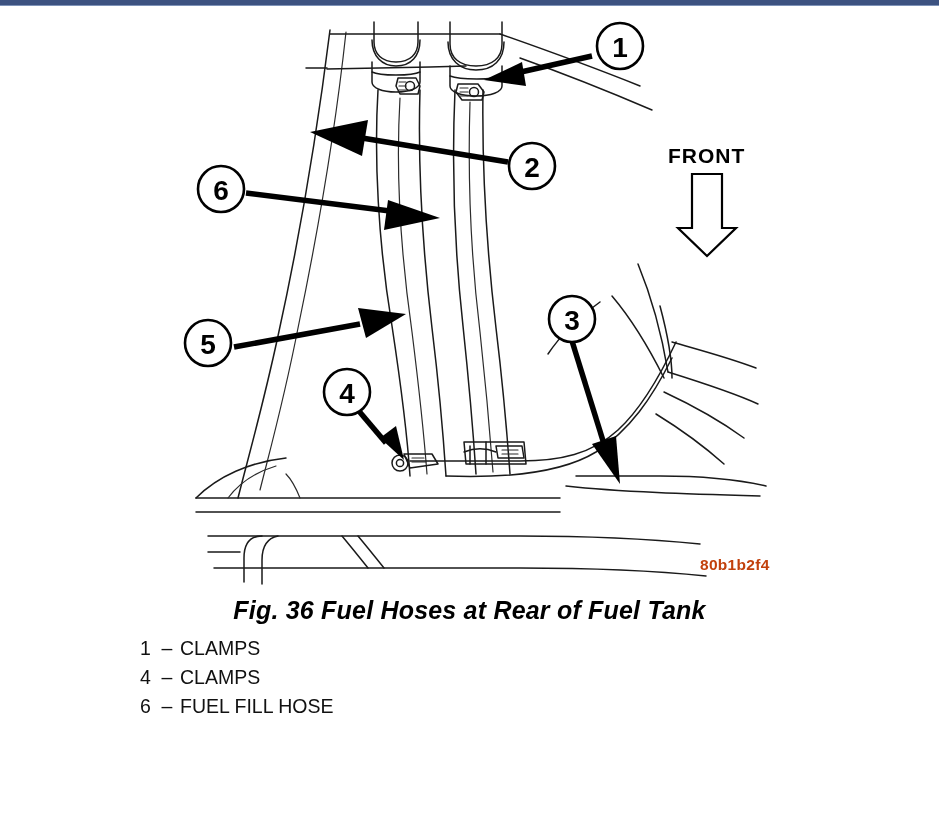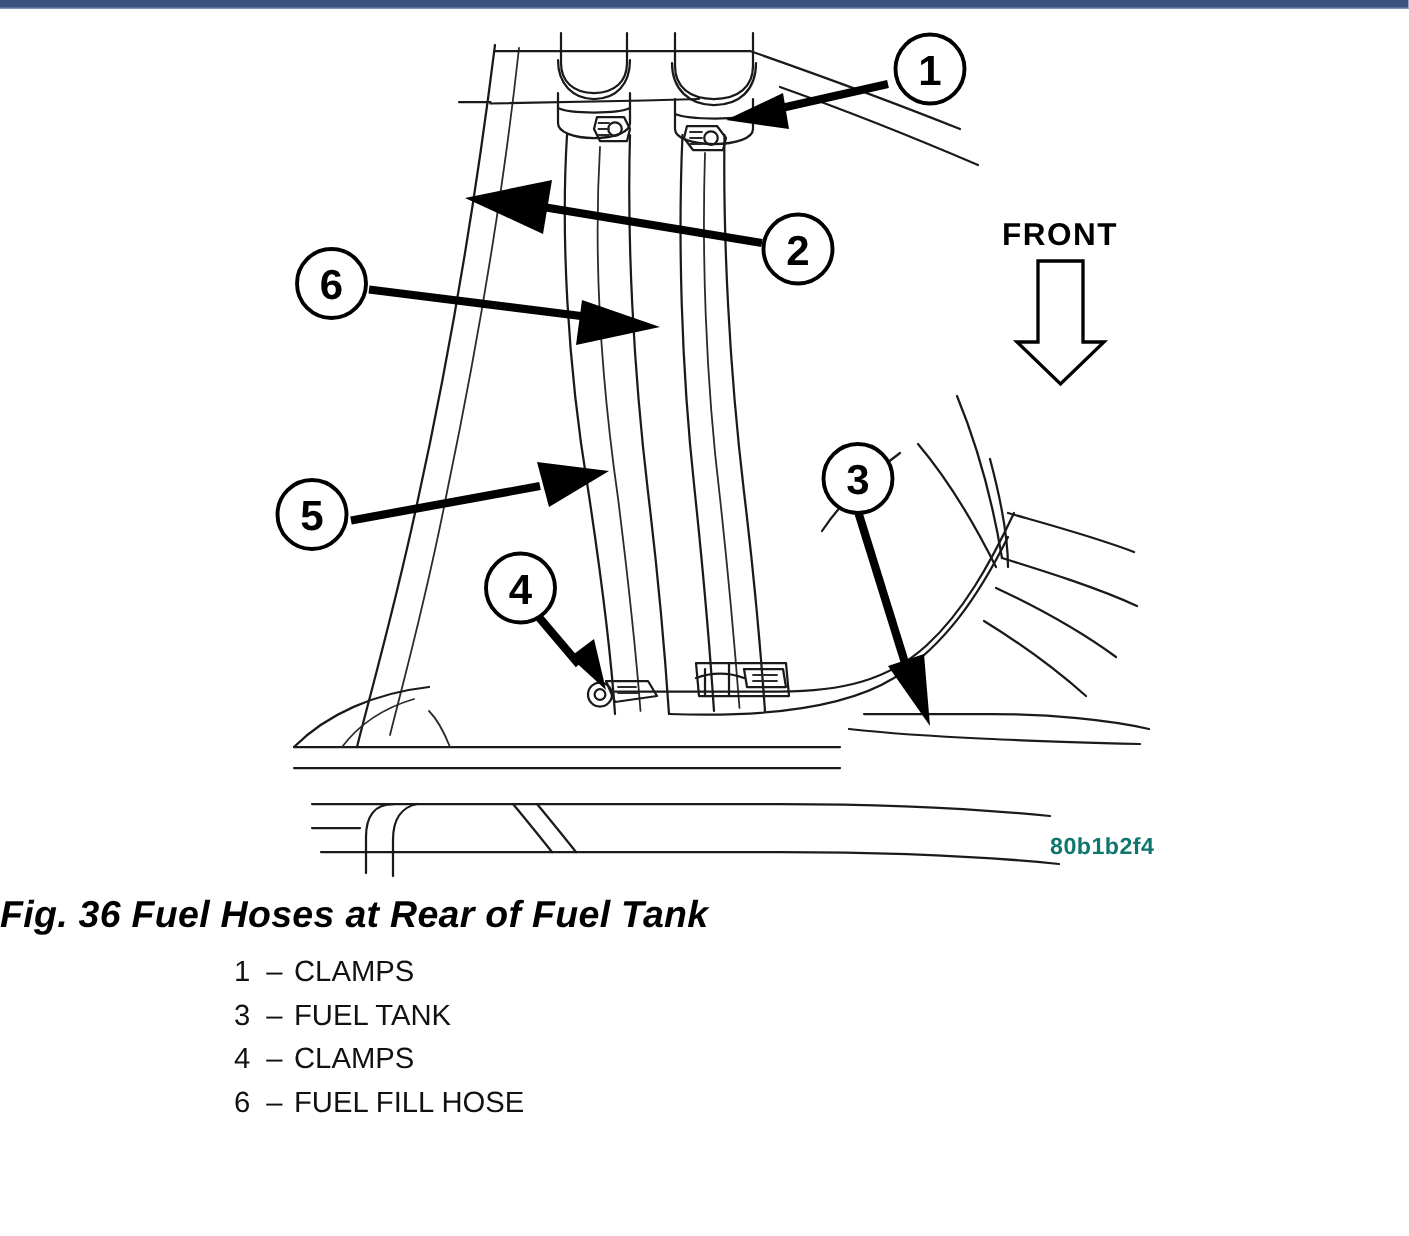--- a/index.html
+++ b/index.html
@@ -42,29 +42,30 @@
   #figure-svg {
     display: block;
     width: 939px;
     height: 586px;
   }
   #caption {
     position: absolute;
     left: 0;
     top: 596px;
     width: 939px;
+    text-align: center;
     font-size: 25px;
     font-weight: bold;
     font-style: italic;
     letter-spacing: 0.2px;
     color: #000000;
   }
   #legend {
     position: absolute;
-    left: 156px;
+    left: 140px;
     top: 634px;
     width: 600px;
   }
   .legend-row {
     display: block;
     height: 29px;
     line-height: 29px;
     font-size: 19.5px;
     color: #111111;
     white-space: nowrap;
@@ -82,21 +83,21 @@
   .legend-label {
     display: inline-block;
   }
   #image-code {
     position: absolute;
     left: 700px;
     top: 556px;
     font-size: 15.5px;
     font-weight: bold;
     letter-spacing: 0.3px;
-    color: #0f766e;
+    color: #c2410c;
   }
   .callout-circle {
     fill: #ffffff;
     stroke: #000000;
     stroke-width: 2.6;
   }
   .callout-num {
     font-family: "Liberation Sans", sans-serif;
     font-size: 28px;
     font-weight: bold;
@@ -331,23 +332,20 @@
 
   <div id="image-code">80b1b2f4</div>
 
   <div id="caption">Fig. 36 Fuel Hoses at Rear of Fuel Tank</div>
 
   <div id="legend">
     <div class="legend-row">
       <span class="legend-num">1</span><span class="legend-dash">–</span><span class="legend-label">CLAMPS</span>
     </div>
     <div class="legend-row">
-      <span class="legend-num">3</span><span class="legend-dash">–</span><span class="legend-label">FUEL TANK</span>
-    </div>
-    <div class="legend-row">
       <span class="legend-num">4</span><span class="legend-dash">–</span><span class="legend-label">CLAMPS</span>
     </div>
     <div class="legend-row">
       <span class="legend-num">6</span><span class="legend-dash">–</span><span class="legend-label">FUEL FILL HOSE</span>
     </div>
   </div>
 
 </div>
 
 </body></html>

